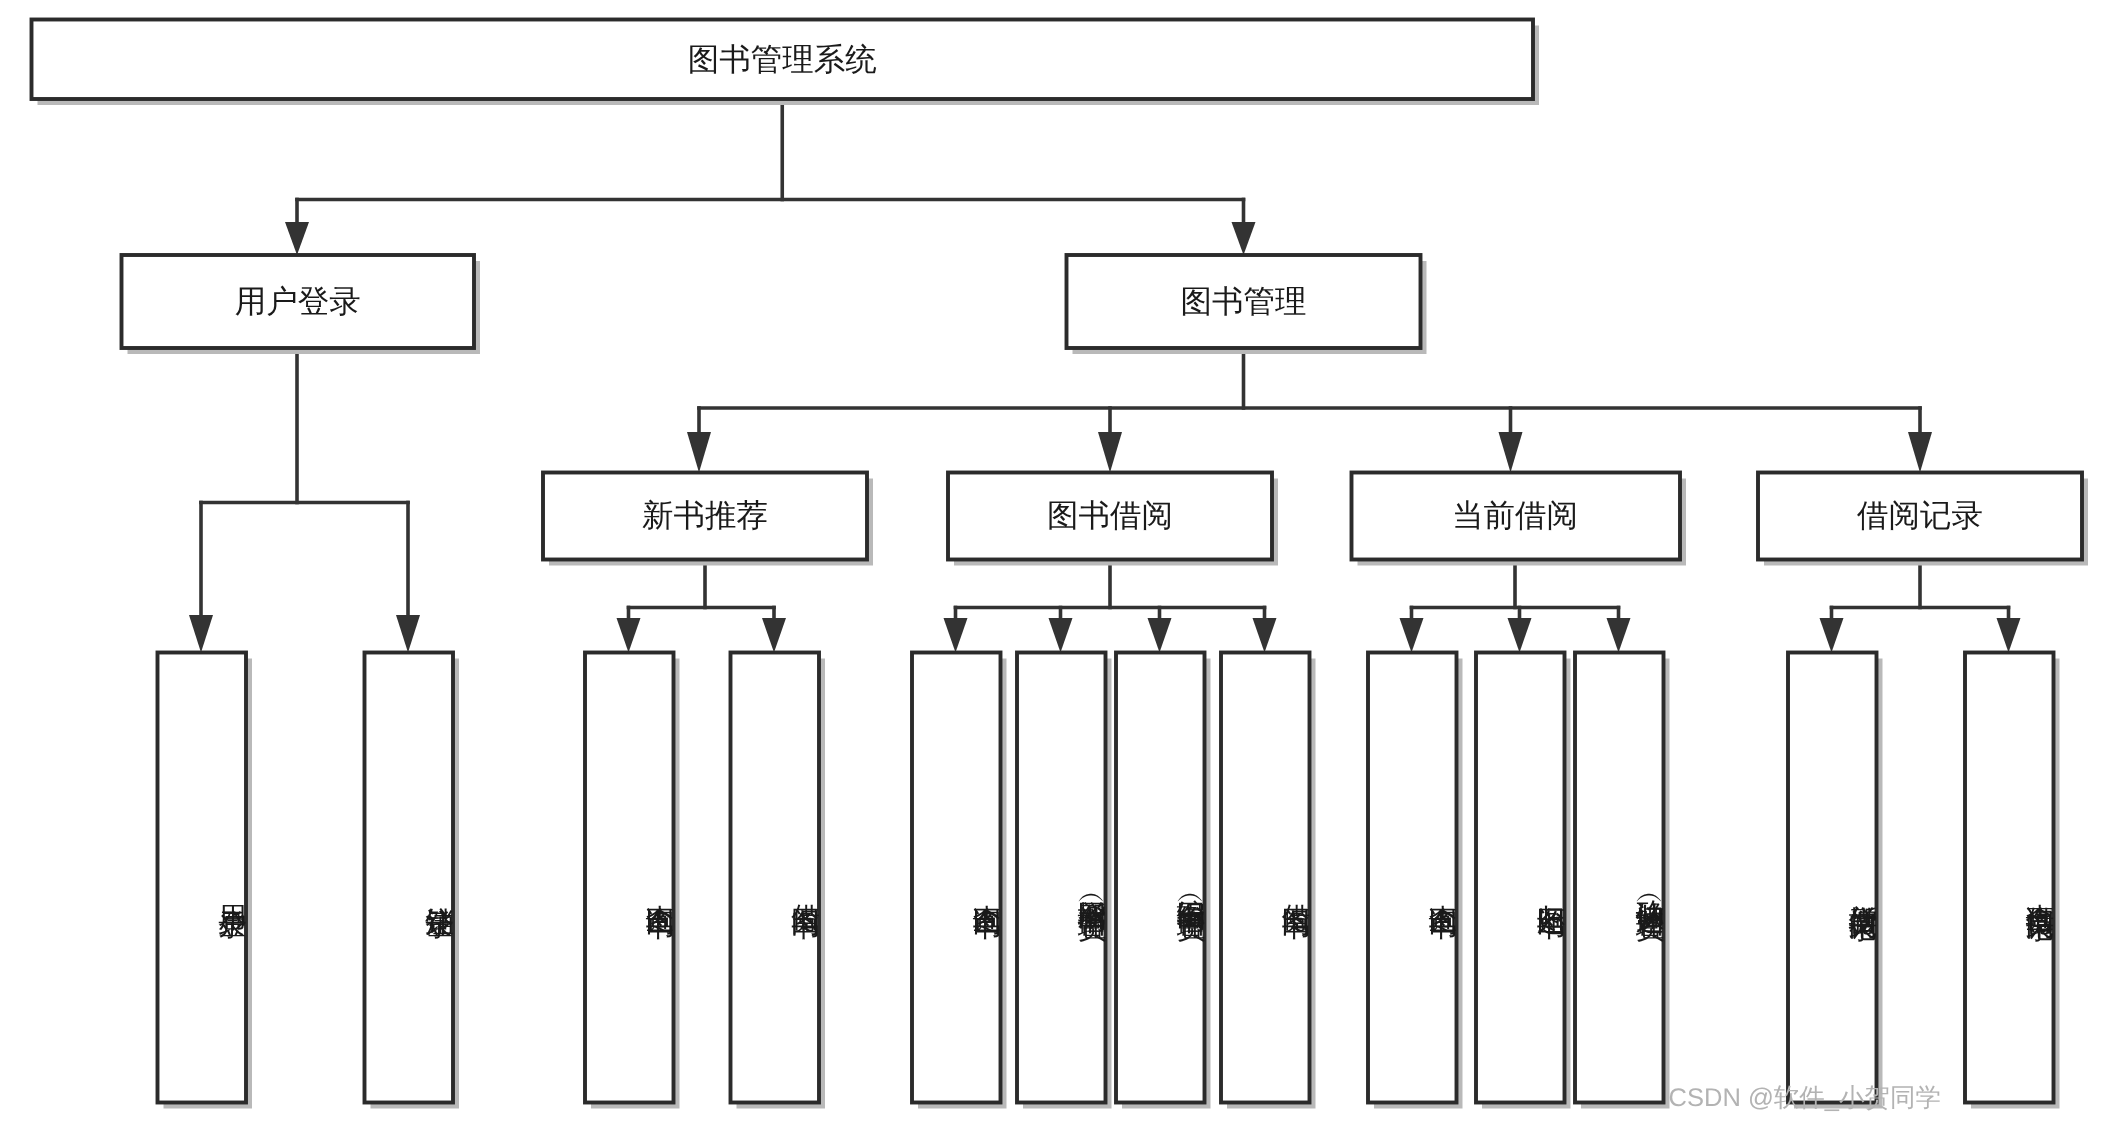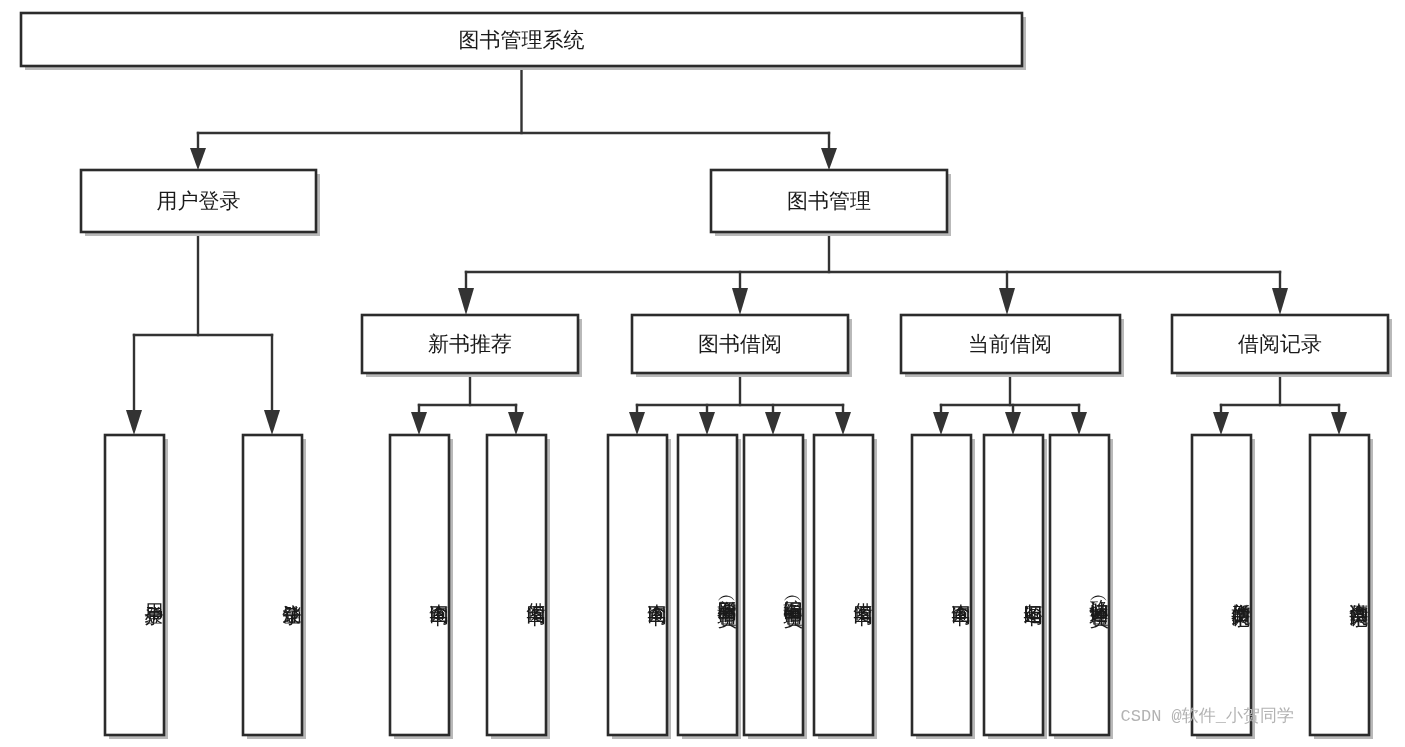--- a/index.html
+++ b/index.html
@@ -65,22 +65,22 @@
     text-align: center;
     display: flex;
     align-items: flex-start;
     justify-content: center;
     white-space: nowrap;
     pointer-events: none;
   }
   .watermark {
     position: absolute;
     right: 8px;
-    bottom: 20px;
-    font-family: Liberation Mono, monospace;
+    bottom: 4px;
+    font-family: Liberation Sans, sans-serif;
     font-size: 17px;
     color: #b3b3b3;
     white-space: nowrap;
   }
 </style>
 </head>
 <body>
 
 <div id="diagram-root">
 

